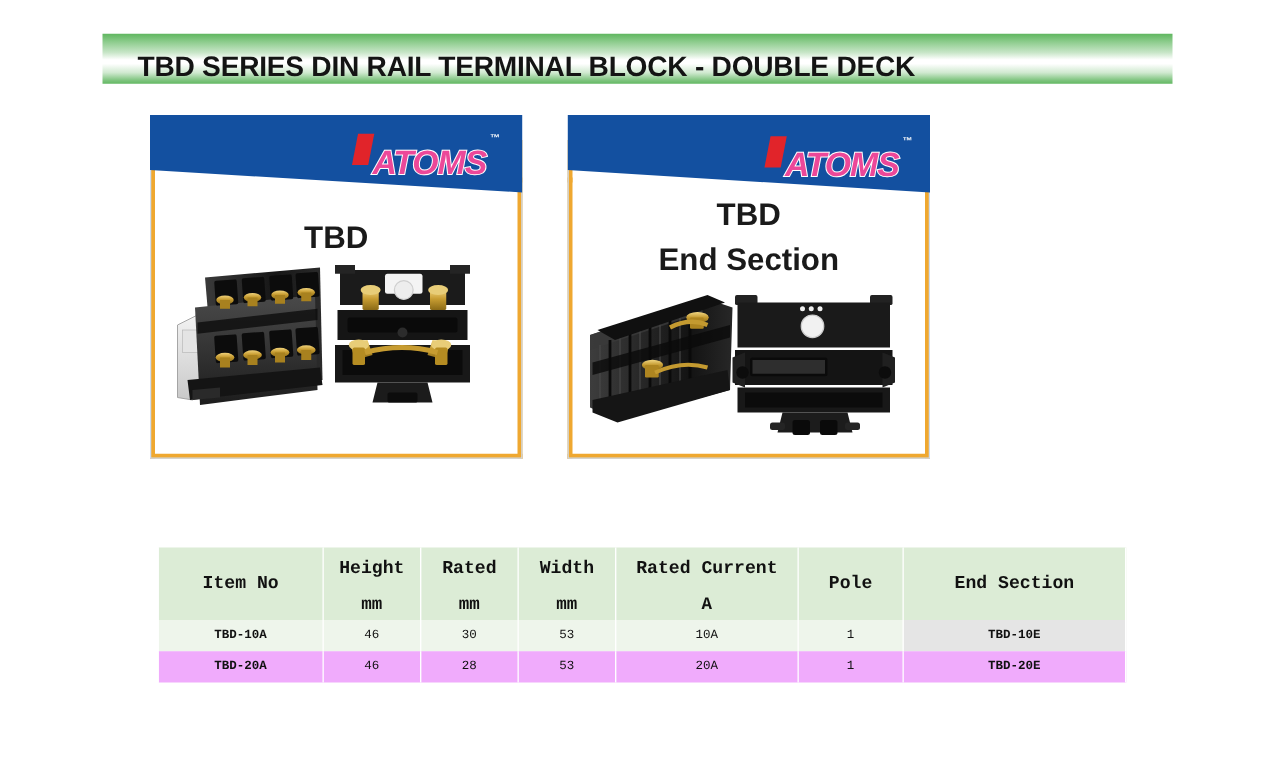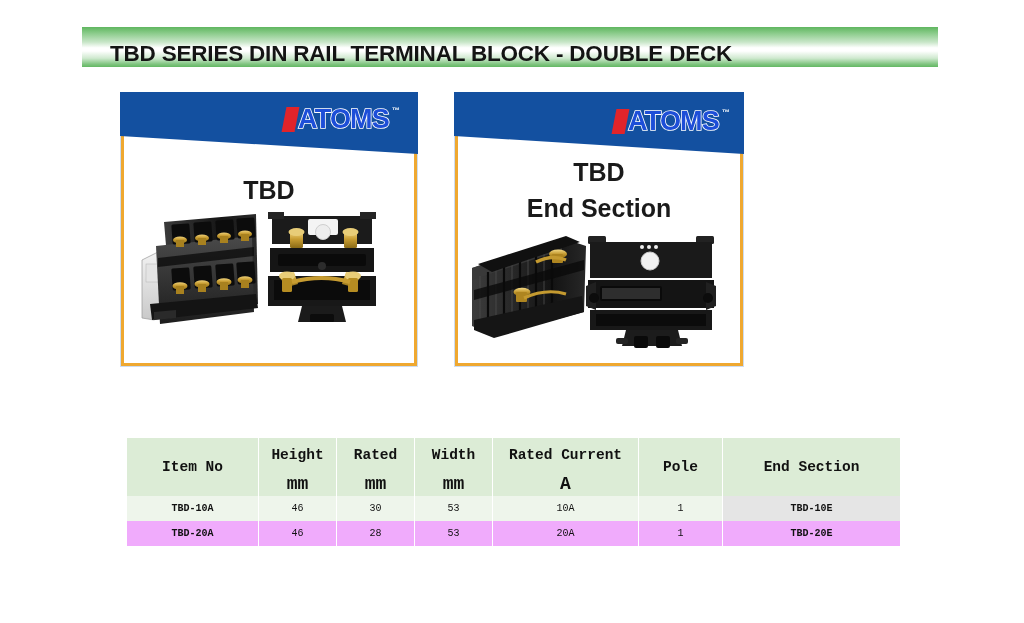--- a/index.html
+++ b/index.html
@@ -121,25 +121,27 @@
     background: #e1242a;
     transform: skewX(-11deg);
     margin-right: 1px;
     position: relative;
     top: 1px;
   }
   .logo-word {
     font-family: "Liberation Sans", sans-serif;
     font-size: 27px;
     font-weight: bold;
+    font-style: italic;
     letter-spacing: -0.8px;
-    color: #1d4ed8;
+    color: #ec4899;
     -webkit-text-stroke: 1.6px #ffffff;
     paint-order: stroke fill;
     line-height: 26px;
+    margin-top: 11px;
   }
   .logo-tm {
     font-size: 8px;
     color: #ffffff;
     font-weight: bold;
     margin-left: 3px;
     margin-top: 1px;
     line-height: 8px;
   }
 
@@ -193,21 +195,21 @@
     border-right: 1px solid #ffffff;
     padding: 0;
   }
   table.spec thead th {
     background: #dcecd6;
     color: #111111;
     font-size: 14.5px;
     font-weight: bold;
   }
   table.spec thead tr.hdr-main th { height: 34px; }
-  table.spec thead tr.hdr-units th { height: 24px; font-size: 18px; }
+  table.spec thead tr.hdr-units th { height: 24px; font-size: 14px; }
   tbody tr.row-a td { background: #eef5eb; height: 25px; }
   tbody tr.row-b td { background: #f0abfc; height: 25px; }
   tbody td { font-size: 10px; color: #111111; }
   tbody td.bold { font-weight: bold; }
   tbody tr.row-a td.end-sec { background: #e5e5e5; }
   .col-item   { width: 132px; }
   .col-h      { width: 78px; }
   .col-l      { width: 78px; }
   .col-w      { width: 78px; }
   .col-rc     { width: 146px; }

